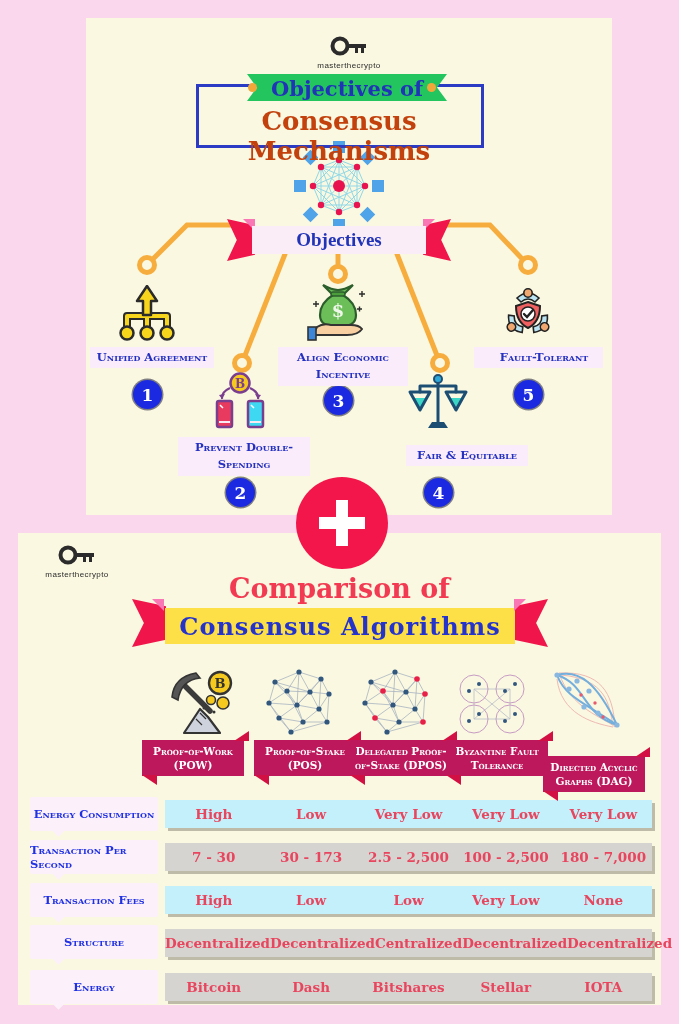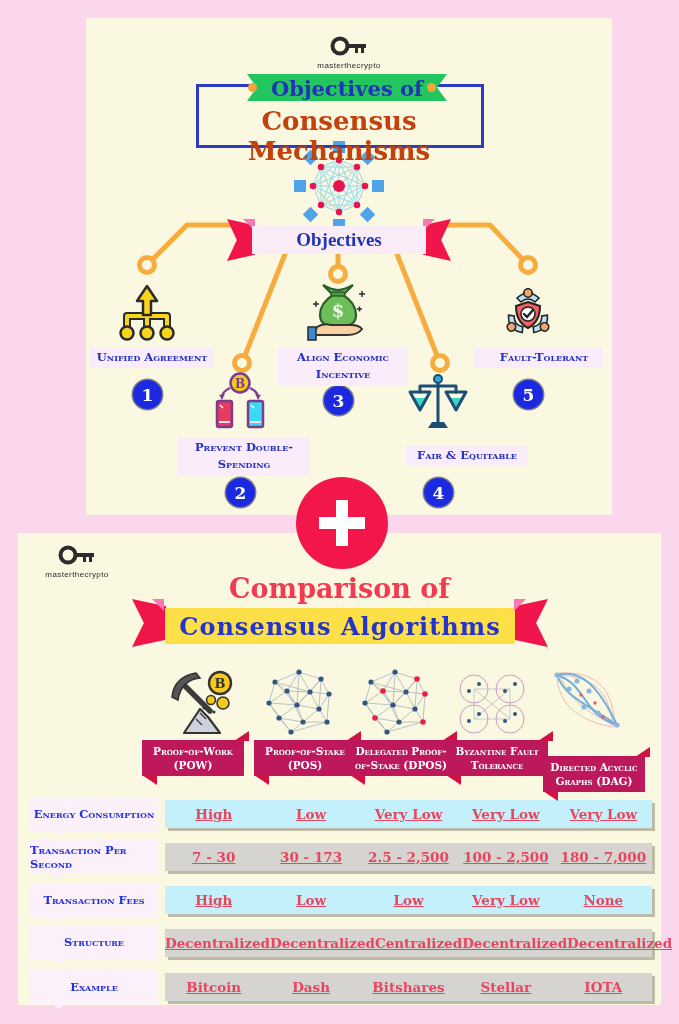--- a/index.html
+++ b/index.html
@@ -70,21 +70,21 @@
   
   .rowLabel{left:12px;width:128px;height:34px;background:#FCF0FA;z-index:2;border-radius:2px;
       display:flex;align-items:center;justify-content:center;color:#2031E3;
       font-variant:small-caps;font-weight:bold;font-size:11.5px;}
   .rowLabel::after{content:"";position:absolute;left:24px;bottom:-4px;width:9px;height:9px;
       background:#FCF0FA;transform:rotate(45deg);}
   .rowStrip{left:147px;width:487px;height:28px;display:grid;grid-template-columns:repeat(5,1fr);
       align-items:center;box-shadow:3px 3px 0 rgba(130,128,112,.5);}
   .rowStrip.cyan{background:#C4F0FB;}
   .rowStrip.gray{background:#D6D4D0;}
-  .rowStrip .val{text-align:center;color:#E8455E;font-size:13.5px;font-weight:bold;text-decoration:underline;}
+  .rowStrip .val{text-align:center;color:#E8455E;font-size:13.5px;font-weight:bold;}
 
   svg{display:block;}
 </style>
 </head>
 <body>
 
 <div class="scene">
 
   <div id="topCard" class="card">
 
@@ -443,21 +443,21 @@
 
     <div class="abs rowLabel" style="top:392px;">Structure</div>
     <div class="abs rowStrip gray" style="top:396px;">
       <span class="val">Decentralized</span>
       <span class="val">Decentralized</span>
       <span class="val">Centralized</span>
       <span class="val">Decentralized</span>
       <span class="val">Decentralized</span>
     </div>
 
-    <div class="abs rowLabel" style="top:437px;">Example</div>
+    <div class="abs rowLabel" style="top:437px;">Energy</div>
     <div class="abs rowStrip gray" style="top:440px;">
       <span class="val">Bitcoin</span>
       <span class="val">Dash</span>
       <span class="val">Bitshares</span>
       <span class="val">Stellar</span>
       <span class="val">IOTA</span>
     </div>
 
   </div>
 </div>

